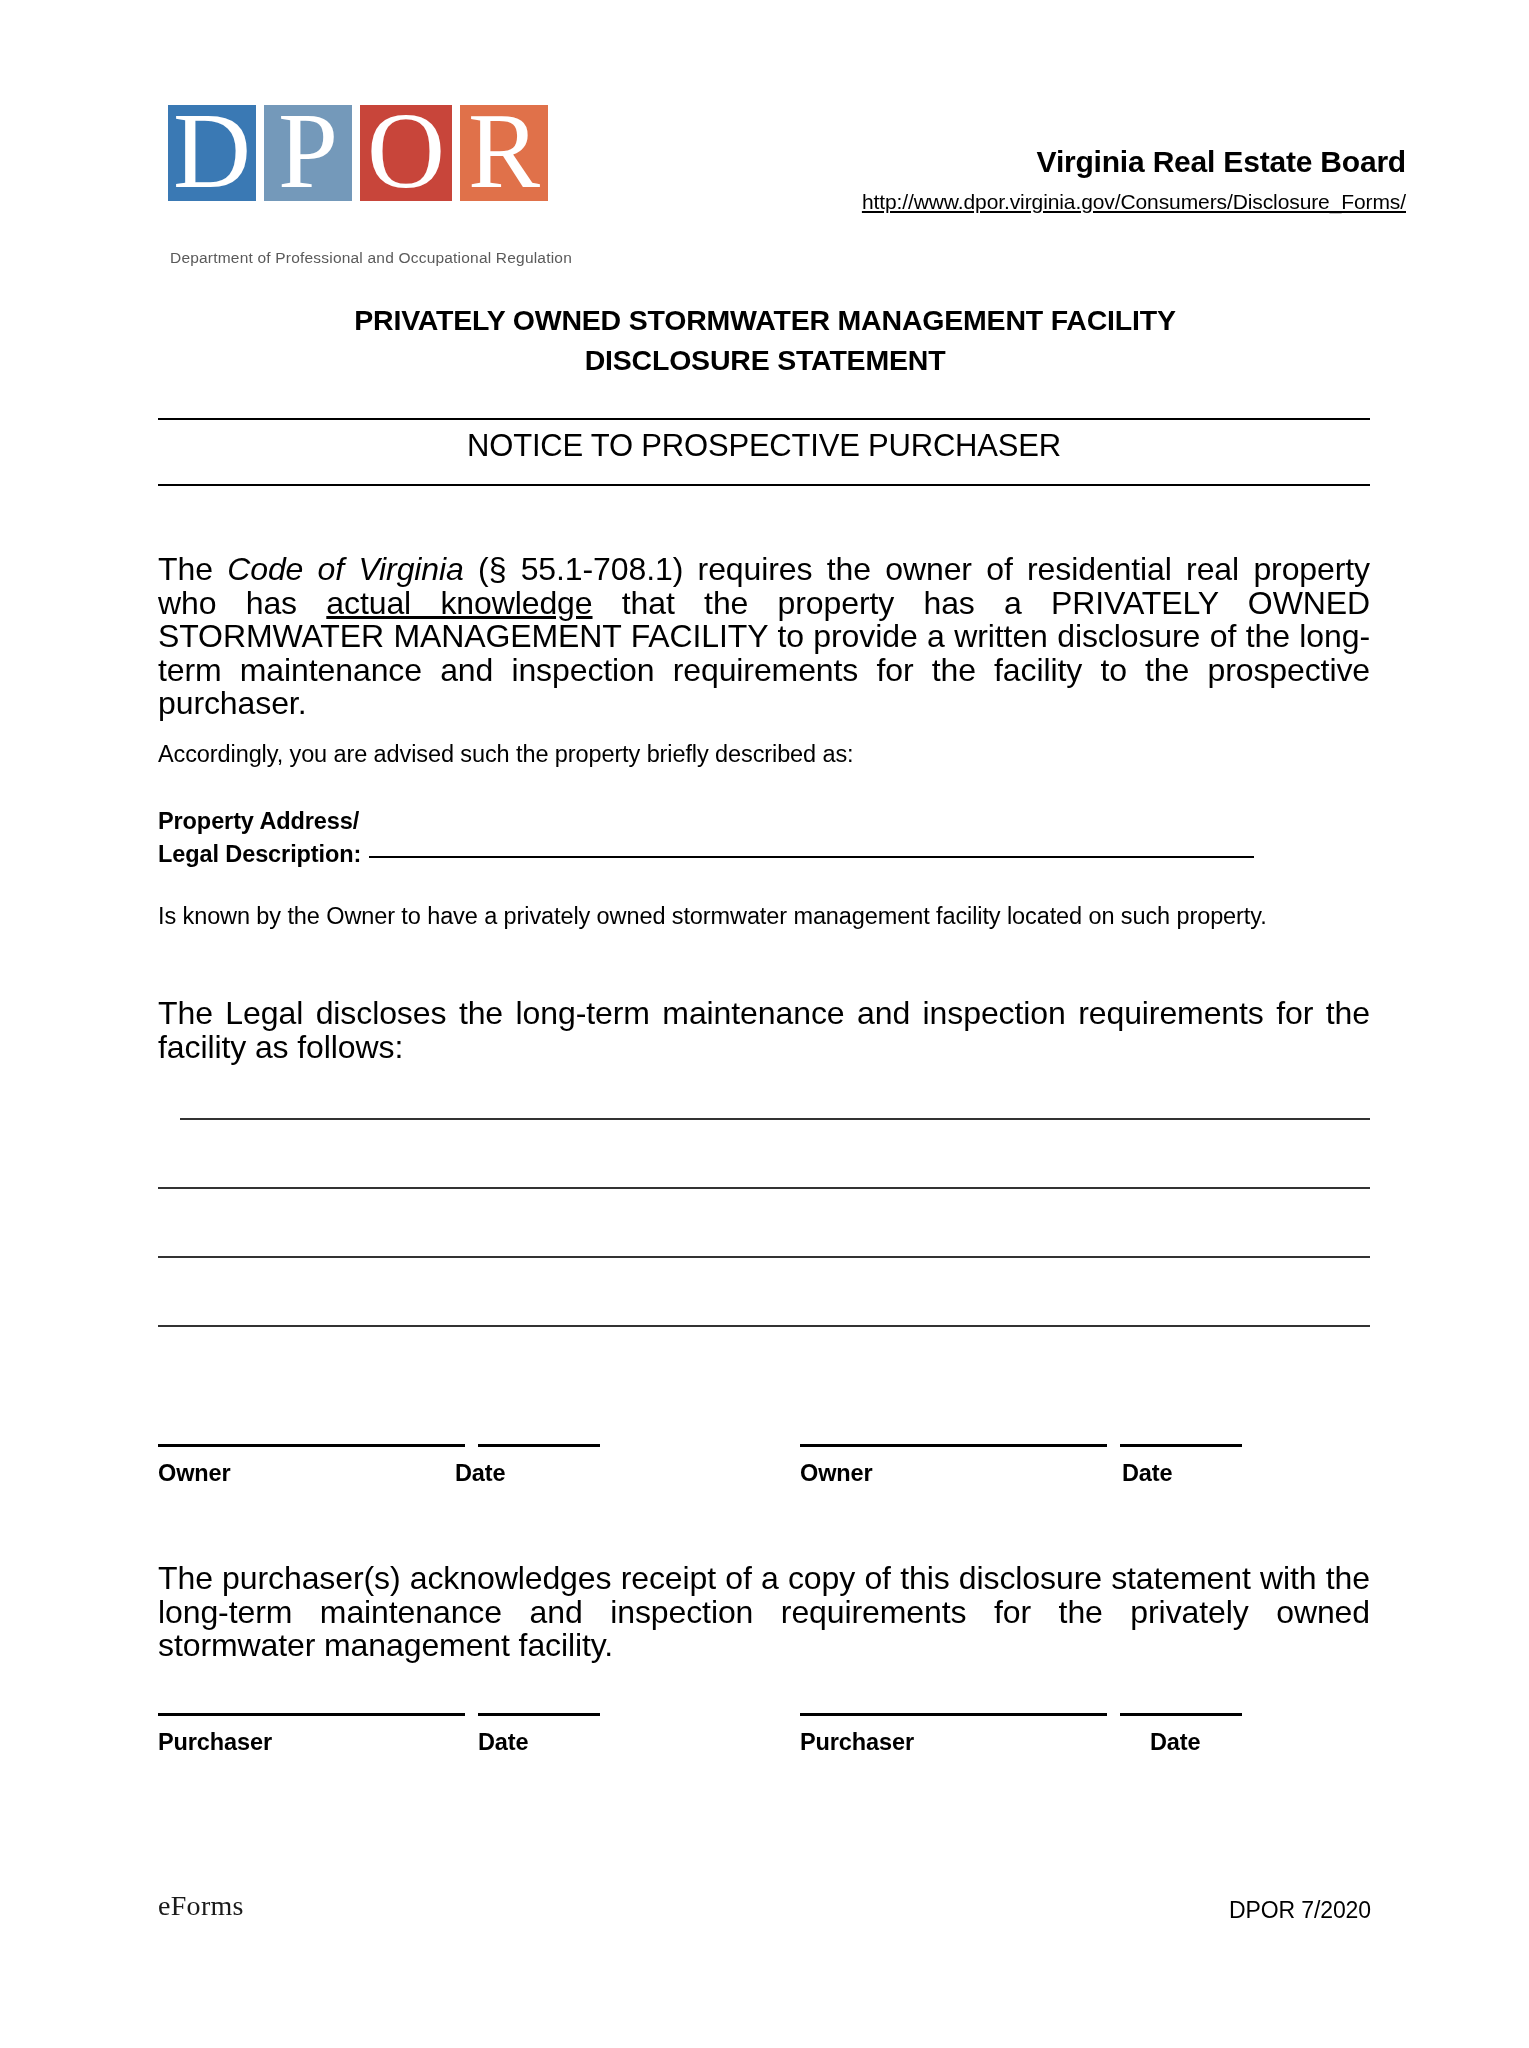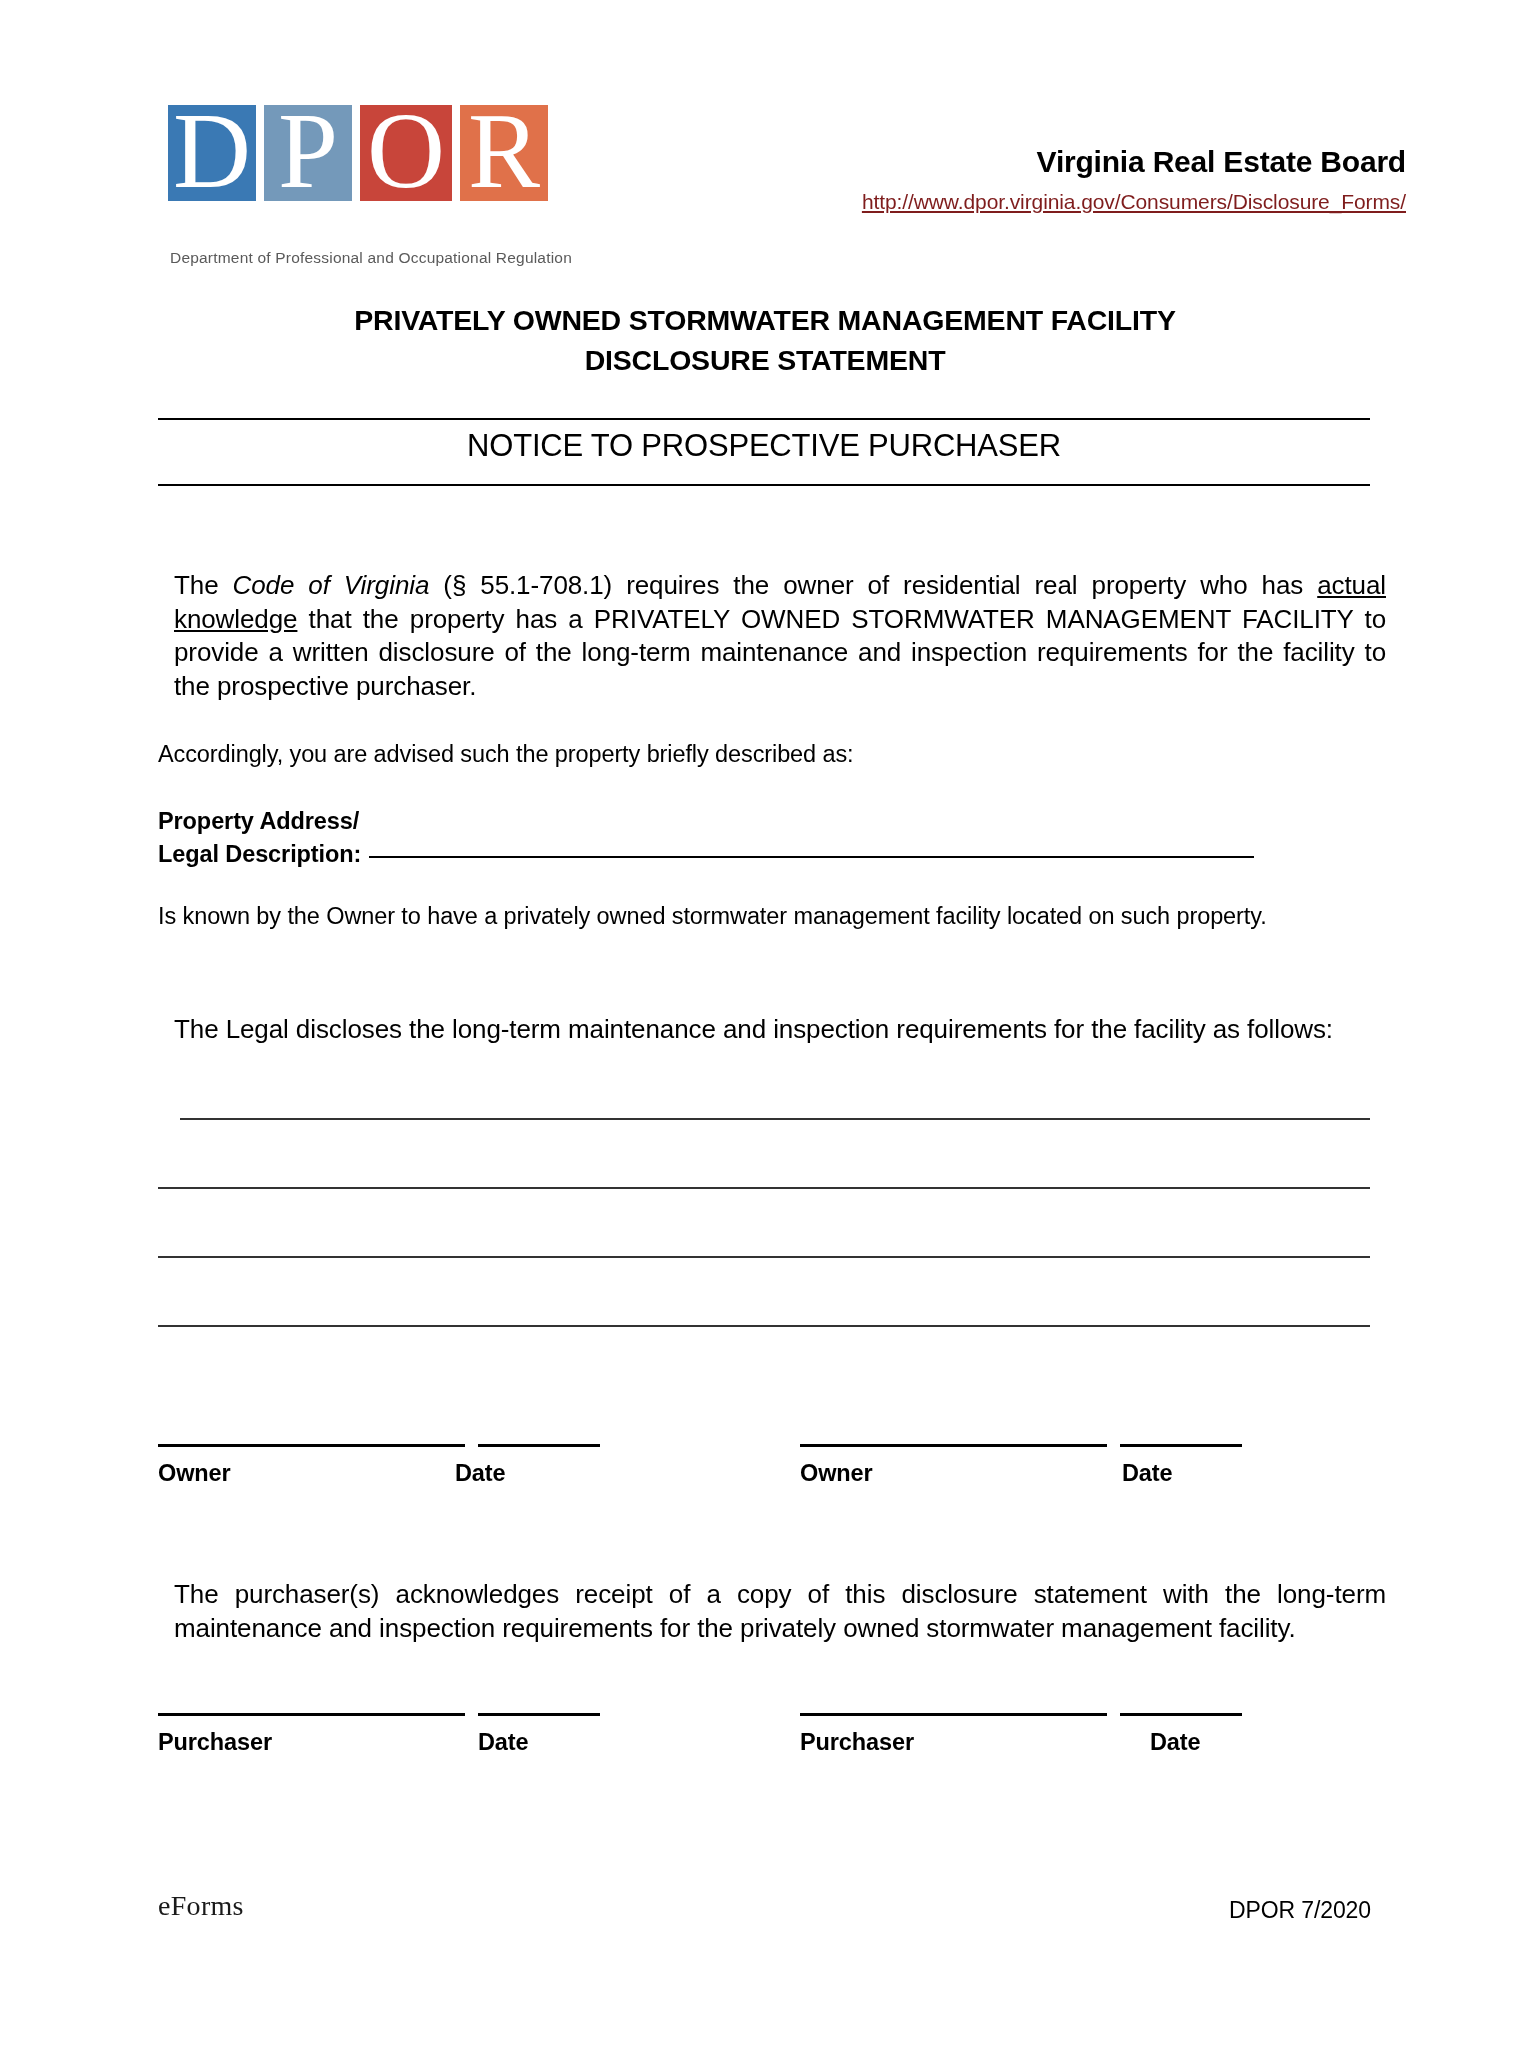--- a/index.html
+++ b/index.html
@@ -95,21 +95,21 @@
     text-align: right;
     white-space: nowrap;
     letter-spacing: -0.2px;
   }
   .board-url {
     position: absolute;
     right: 123px;
     top: 190px;
     font-family: "Liberation Sans", sans-serif;
     font-size: 21px;
-    color: #7f1d1d;
+    color: #000000;
     text-decoration: underline;
     text-align: right;
     white-space: nowrap;
     letter-spacing: -0.1px;
   }
 
   
   .doc-title {
     position: absolute;
     left: 160px;
@@ -145,24 +145,24 @@
 
   
   .body-wrap {
     position: absolute;
     left: 158px;
     top: 0;
     width: 1212px;
   }
   p.just {
     position: absolute;
-    margin: 16px;
-    width: 1212px;
-    font-family: "Liberation Sans", sans-serif;
-    font-size: 26px;
+    margin: 0;
+    width: 1212px;
+    font-family: "Liberation Sans", sans-serif;
+    font-size: 32px;
     line-height: 33.5px;
     text-align: justify;
     text-justify: inter-word;
     letter-spacing: -0.1px;
   }
   p.left {
     position: absolute;
     margin: 0;
     width: 1212px;
     font-family: "Liberation Sans", sans-serif;

